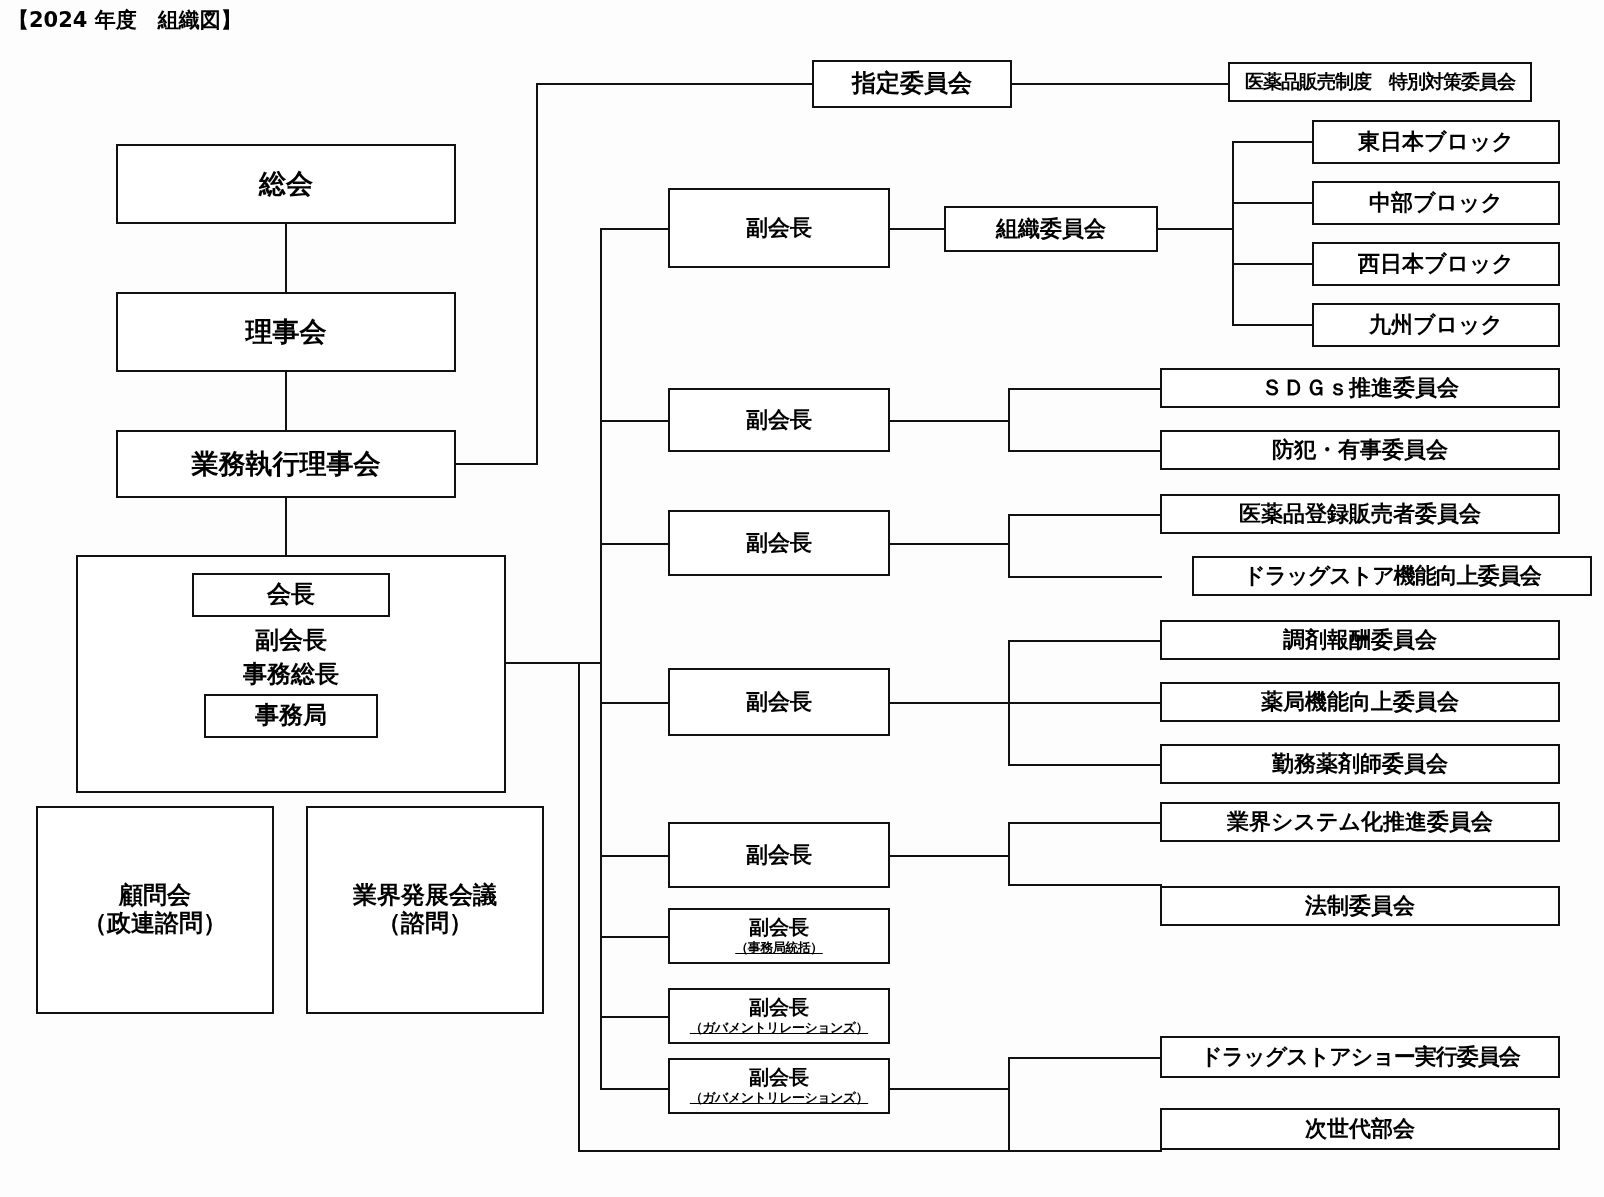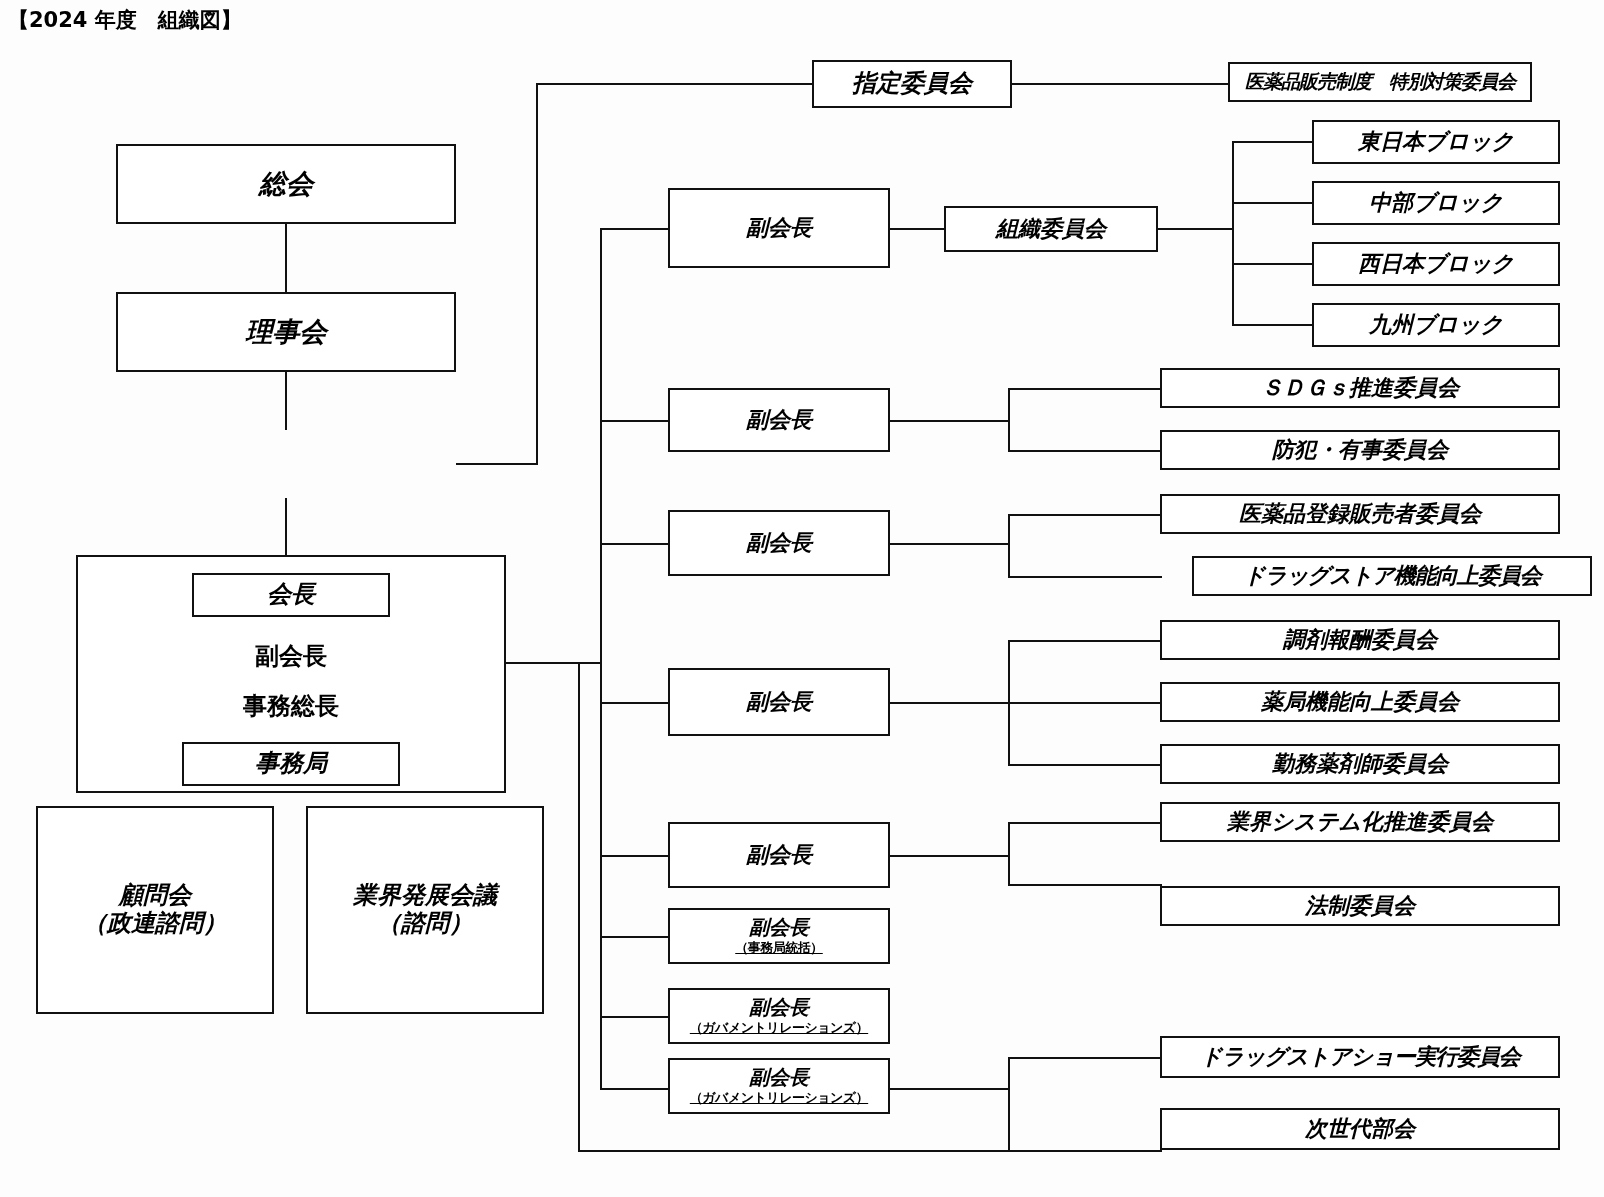--- a/index.html
+++ b/index.html
@@ -29,21 +29,21 @@
     border:2px solid #111;
     background:#ffffff;
     display:flex;
     flex-direction:column;
     align-items:center;
     justify-content:center;
     text-align:center;
     font-weight:bold;
     line-height:1.15;
   }
-  .box .lbl{display:block;font-style:italic;}
+  .box .lbl{display:block;}
   .box .sub{
     display:block;
     font-size:13px;
     font-weight:bold;
     margin-top:2px;
     letter-spacing:-0.5px;
     text-decoration:underline;
   }
   .f28{font-size:27px;}
   .f24{font-size:24px;}
@@ -67,28 +67,31 @@
   <div class="title">【2024 年度　組織図】</div>
 
   <div class="box f28" style="left:116px;top:292px;width:340px;height:80px;">
     <span class="lbl">理事会</span>
   </div>
 
   <div class="box f28" style="left:116px;top:144px;width:340px;height:80px;">
     <span class="lbl">総会</span>
   </div>
 
-
-  <div class="box" style="left:76px;top:555px;width:430px;height:238px;justify-content:flex-start;padding-top:16px;gap:16px;">
+  <div class="box f28" style="left:116px;top:430px;width:340px;height:68px;">
+    <span class="lbl">業務執行理事会</span>
+  </div>
+
+  <div class="box" style="left:76px;top:555px;width:430px;height:238px;justify-content:flex-start;padding-top:16px;">
     <div class="box f24" style="position:static;width:198px;height:44px;margin-bottom:6px;">
       <span class="lbl">会長</span>
     </div>
     <div class="f24" style="font-weight:bold;margin:4px 0 2px 0;">副会長</div>
     <div class="f24" style="font-weight:bold;margin:4px 0 6px 0;">事務総長</div>
-    <div class="box f24" style="position:static;width:218px;height:44px;">
+    <div class="box f24" style="position:static;width:174px;height:44px;">
       <span class="lbl">事務局</span>
     </div>
   </div>
 
   <div class="box f24" style="left:36px;top:806px;width:238px;height:208px;">
     <span class="lbl">顧問会</span>
     <span class="lbl">（政連諮問）</span>
   </div>
 
   <div class="box f24" style="left:306px;top:806px;width:238px;height:208px;">

